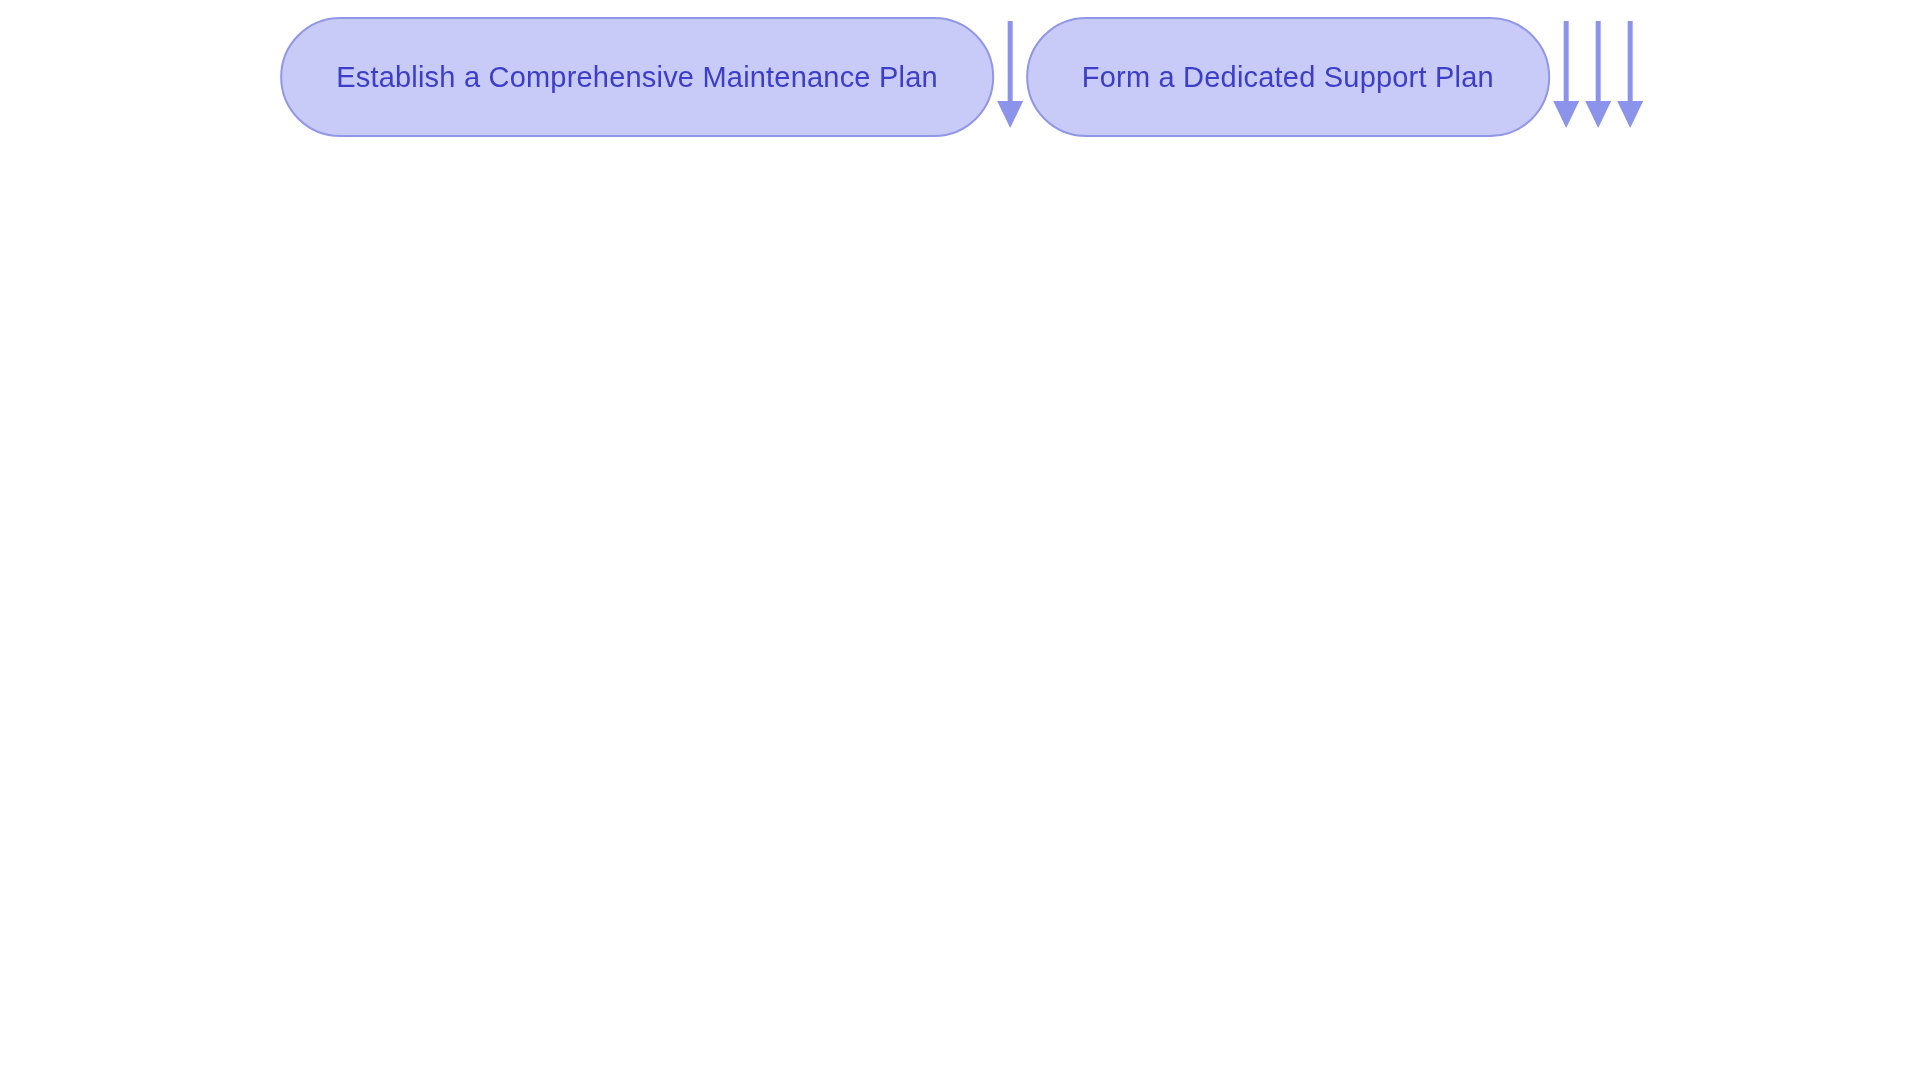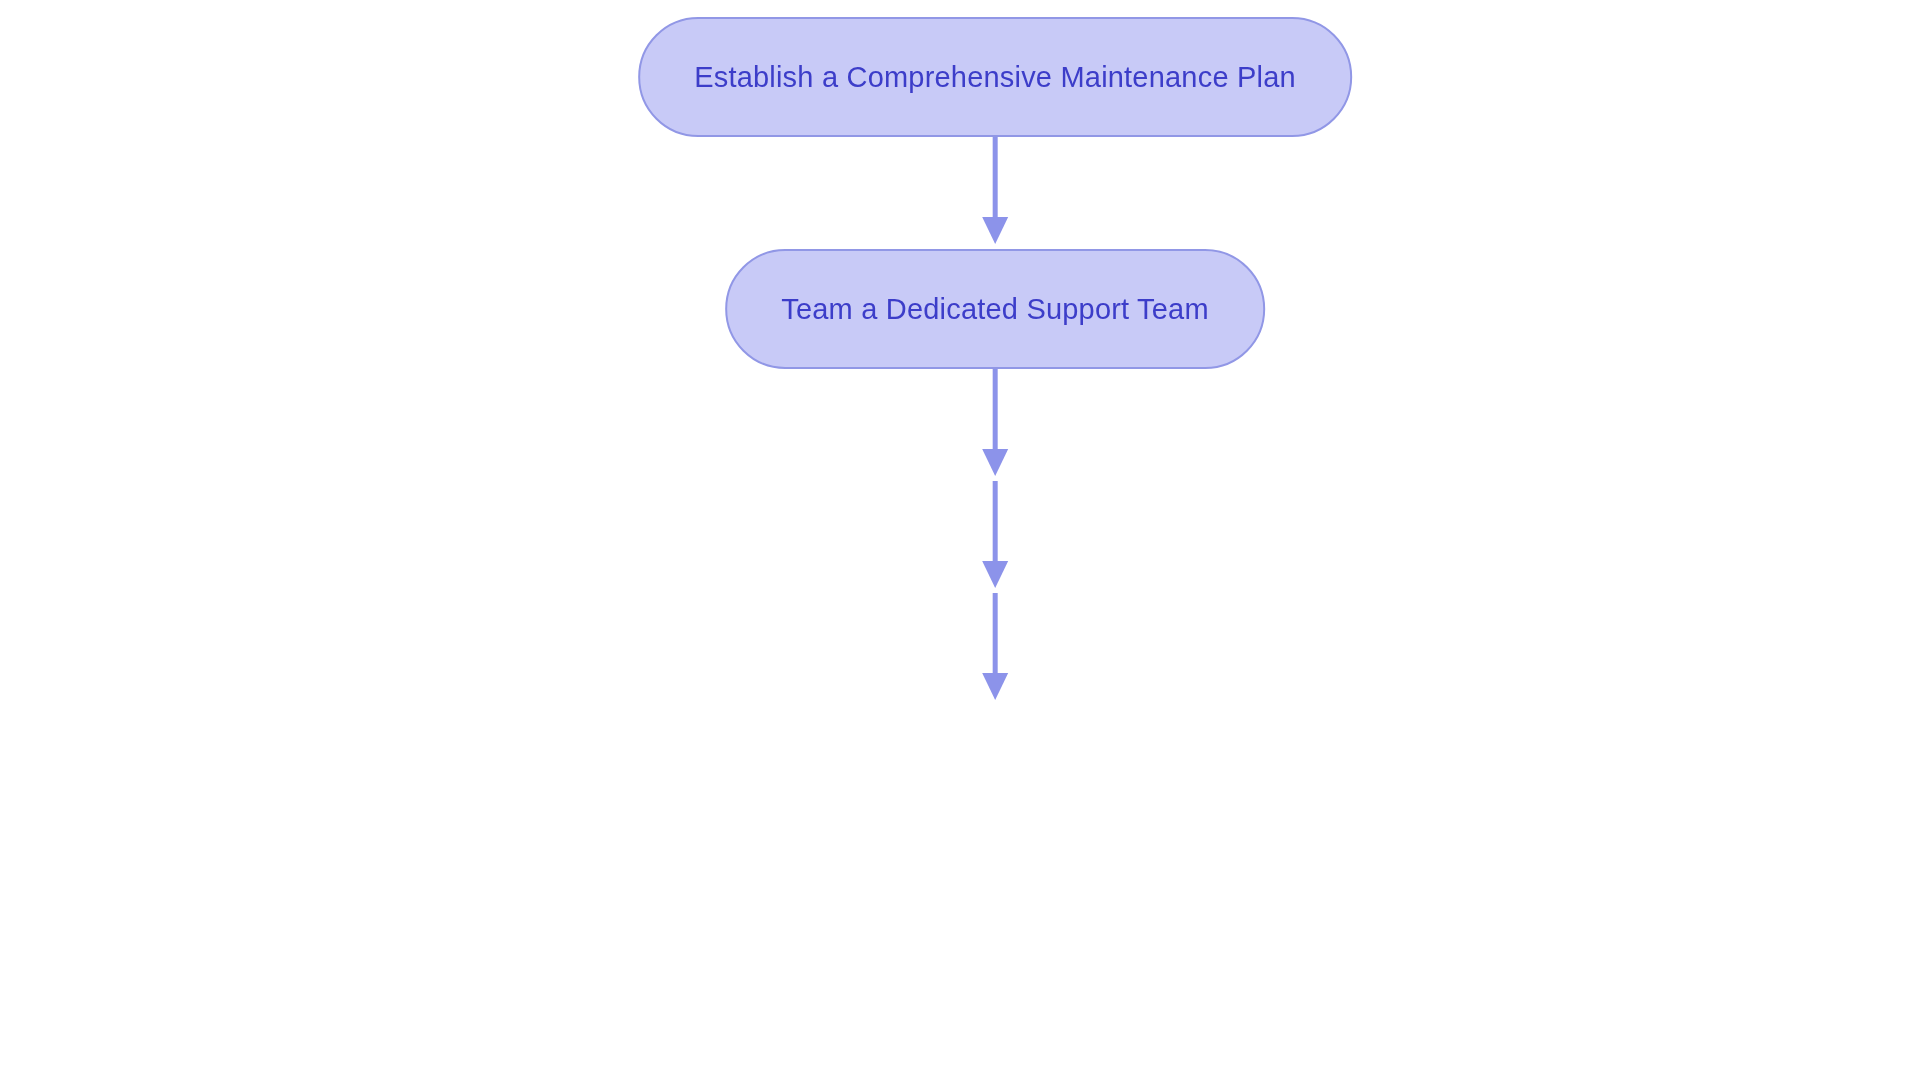--- a/index.html
+++ b/index.html
@@ -10,24 +10,24 @@
     width: 1920px;
     height: 1083px;
     position: relative;
     overflow: hidden;
     background: var(--bg, #ffffff);
     font-family: "Liberation Sans", sans-serif;
   }
   .flow {
     position: absolute;
     top: 17px;
-    left: 995px;
+    left: 963px;
     transform: translateX(-50%);
     display: flex;
-    flex-direction: column;
+    flex-direction: row;
     align-items: center;
   }
   .node {
     box-sizing: border-box;
     height: 120px;
     padding: 0 54px;
     border-radius: 60px;
     background: var(--node-fill, #c8caf7);
     border: 2px solid var(--node-border, #9197e6);
     color: var(--node-text, #3c3dc9);
@@ -70,21 +70,21 @@
 
 <div class="flow">
     <div class="node">
       <span>Establish a Comprehensive Maintenance Plan</span>
     </div>
     <div class="arrow">
       <div class="arrow-line"></div>
       <div class="arrow-head"></div>
     </div>
     <div class="node">
-      <span>Team a Dedicated Support Team</span>
+      <span>Form a Dedicated Support Plan</span>
     </div>
     <div class="arrow">
       <div class="arrow-line"></div>
       <div class="arrow-head"></div>
     </div>
     <div class="arrow">
       <div class="arrow-line"></div>
       <div class="arrow-head"></div>
     </div>
     <div class="arrow">

